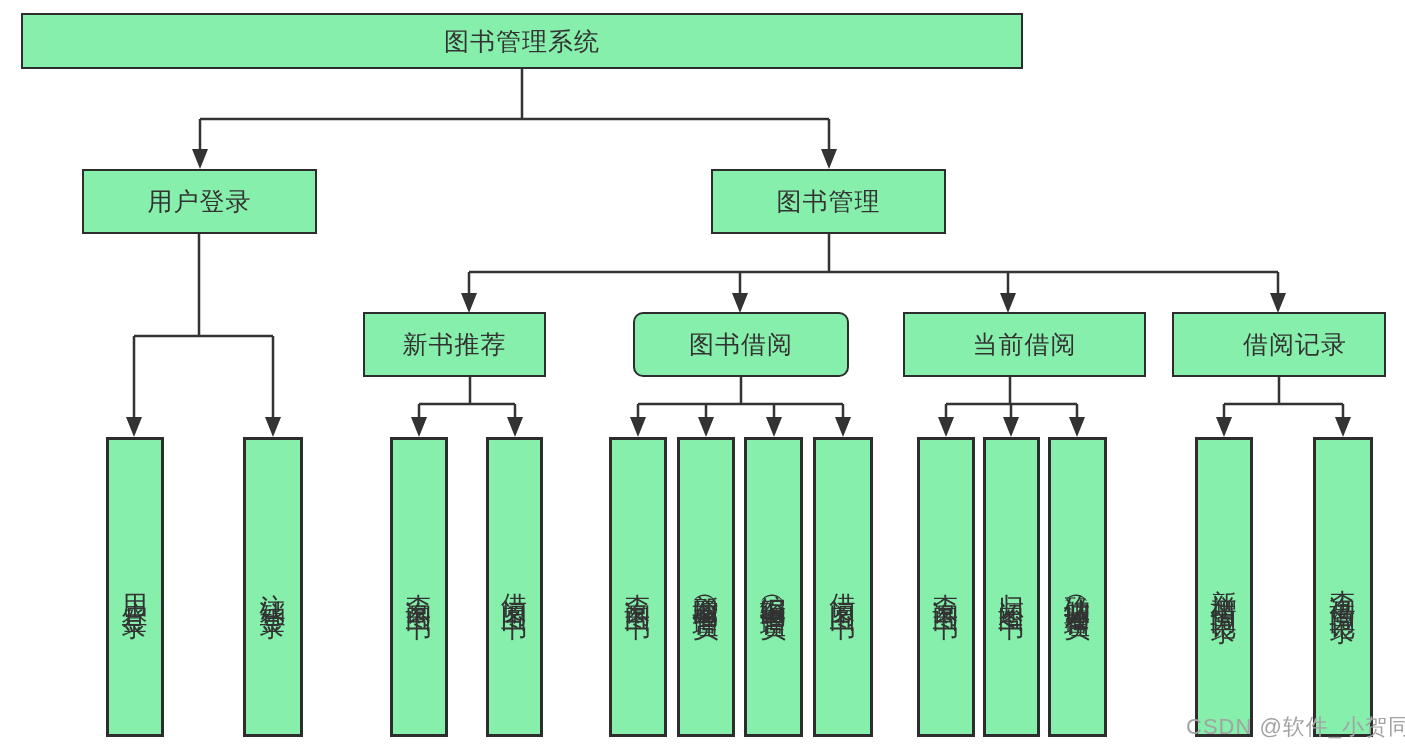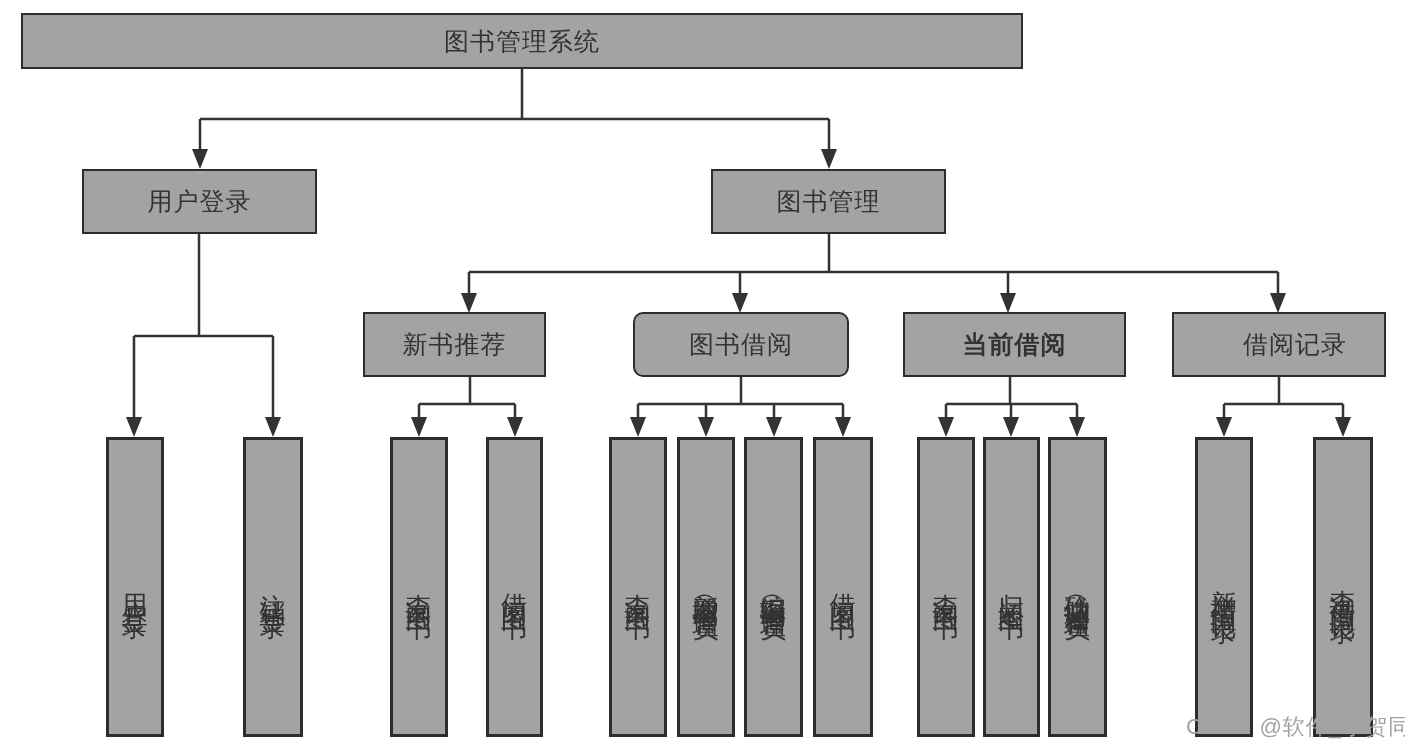--- a/index.html
+++ b/index.html
@@ -15,21 +15,21 @@
   .connector-layer {
     position: absolute;
     left: 0; top: 0;
     width: 1405px; height: 747px;
     pointer-events: none;
   }
   .box {
     position: absolute;
     box-sizing: border-box;
     border: 2px solid #2d2d2d;
-    background: #a3a3a3;
+    background: #86efac;
     display: flex;
     align-items: center;
     justify-content: center;
   }
   .h-box { font-size: 25px; letter-spacing: 1px; white-space: nowrap; }
   .v-box { border-width: 3px; }
   .v-box .v-label {
     writing-mode: vertical-rl;
     text-orientation: mixed;
     font-size: 26px;
@@ -42,21 +42,21 @@
 
   
   .n-root  { left: 21px;  top: 13px;  width: 1002px; height: 56px; }
   
   .n-login { left: 82px;  top: 169px; width: 235px;  height: 65px; }
   .n-mgmt  { left: 711px; top: 169px; width: 235px;  height: 65px; justify-content: center; }
   
   .n-l3    { top: 312px; height: 65px; }
   .n-rec   { left: 363px;  width: 183px; }
   .n-bor   { left: 633px;  width: 216px; border-radius: 10px; }
-  .n-cur   { left: 903px;  width: 223px; font-weight: bold; }
+  .n-cur   { left: 903px;  width: 243px; }
   .n-hist  { left: 1172px; width: 214px; padding-left: 32px; }
   
   .n-l4   { top: 437px; height: 300px; }
   .lf-1   { left: 106px;  width: 58px; }
   .lf-2   { left: 243px;  width: 60px; }
   .lf-3   { left: 390px;  width: 58px; }
   .lf-4   { left: 486px;  width: 57px; }
   .lf-5   { left: 609px;  width: 58px; }
   .lf-6   { left: 677px;  width: 58px; }
   .lf-7   { left: 744px;  width: 59px; }

